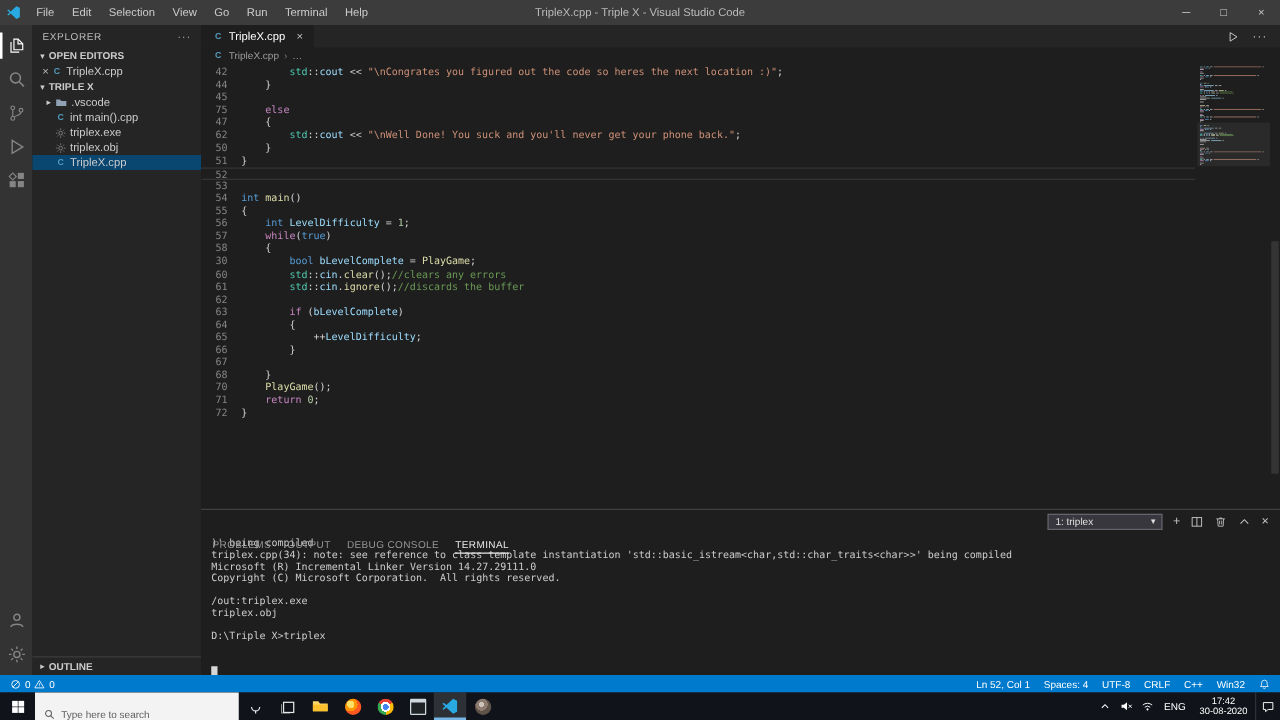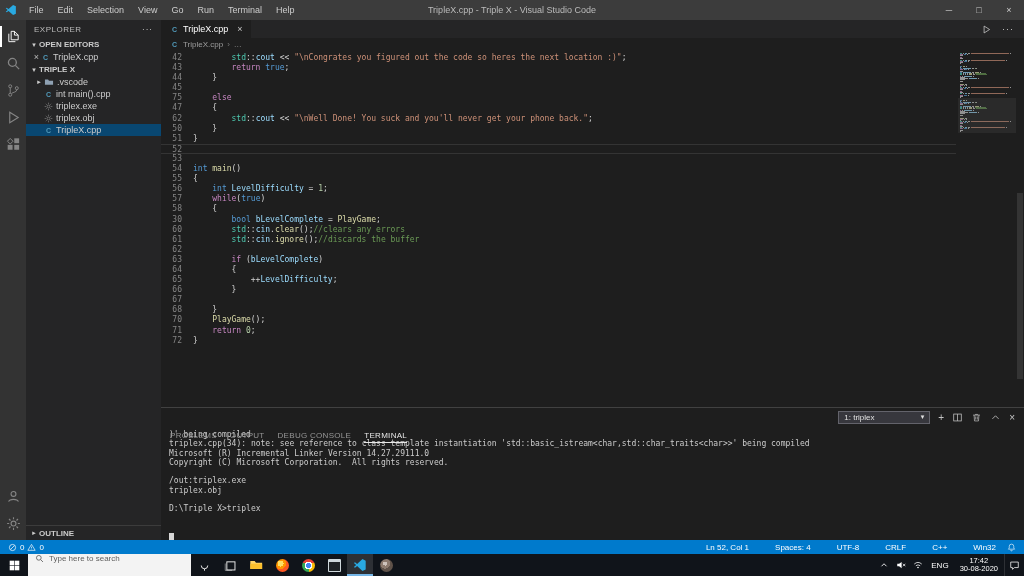--- a/index.html
+++ b/index.html
@@ -85,28 +85,28 @@
   .pc-icon svg{width:11px;height:11px;}
   .terminal{flex:1;padding:4px 0 0 8px;font-family:"DejaVu Sans Mono",monospace;font-size:8px;color:#cccccc;overflow:hidden;}
   .term-line{height:9.3px;line-height:9.3px;white-space:pre;}
   .term-cursor{display:inline-block;width:4.5px;height:8px;background:#d7d7d7;margin-top:1px;}
 
   
   .statusbar{position:absolute;left:0;right:0;bottom:22px;height:14px;background:#007acc;color:#ffffff;display:flex;align-items:center;font-size:8px;padding:0 8px;}
   .sb-left{display:flex;align-items:center;gap:3px;}
   .st-group{display:flex;align-items:center;gap:3px;}
   .status-icon svg{width:9px;height:9px;}
-  .sb-right{margin-left:auto;display:flex;gap:26px;}
+  .sb-right{margin-left:auto;display:flex;gap:11px;}
   .bell{margin-left:11px;}
 
   
   .taskbar{position:absolute;left:0;right:0;bottom:0;height:22px;background:#10141a;display:flex;align-items:center;color:#ffffff;}
   .tb-start{width:28px;height:22px;display:flex;align-items:center;justify-content:center;}
   .tb-start svg{width:11px;height:11px;}
-  .tb-search{width:163px;height:22px;background:#f3f3f3;display:flex;align-items:flex-start;gap:5px;padding:0 7px;color:#5f5f5f;font-size:8px;white-space:nowrap;}
+  .tb-search{width:163px;height:22px;background:#f3f3f3;display:flex;align-items:flex-end;gap:5px;padding:0 7px;color:#5f5f5f;font-size:8px;white-space:nowrap;}
   .tbs-icon svg{width:9px;height:9px;}
   .tb-icon{width:26px;height:22px;display:flex;align-items:center;justify-content:center;color:#e8e8e8;}
   .tb-icon svg{width:13px;height:13px;}
   .tb-icon.active{background:rgba(255,255,255,.12);box-shadow:inset 0 -2px 0 #75b6e7;}
   .tb-apps{display:flex;}
   .tb-app-icon{display:flex;align-items:center;justify-content:center;}
   .tb-app-icon svg{width:14px;height:14px;}
   .icon-chrome{width:13px;height:13px;border-radius:50%;background:radial-gradient(circle,#4285f4 0 2.4px,#ffffff 2.4px 3.9px,rgba(0,0,0,0) 3.9px),conic-gradient(from -60deg,#ea4335 0 120deg,#fbbc05 120deg 240deg,#34a853 240deg 360deg);}
   .icon-firefox{width:13px;height:13px;border-radius:50%;background:radial-gradient(circle at 35% 35%,#ffe066 0 3px,#ff9500 3px 5.5px,#ff5722 5.5px 100%);}
   .icon-termapp{width:13px;height:13px;background:#1f2326;border:1px solid #cfd8dc;border-top:3px solid #cfd8dc;border-radius:1px;}
@@ -304,24 +304,20 @@
         <span class="fi-cpp">C</span>
         <span class="bc-item">TripleX.cpp</span>
         <span class="bc-sep">›</span>
         <span class="bc-item">…</span>
       </div>
       <div class="code-wrap">
         <div class="code">
             <div class="code-line">
               <span class="ln">42</span>
               <span class="lc"><span class="tk-pl">        </span><span class="tk-ns">std</span><span class="tk-pl">::</span><span class="tk-va">cout</span><span class="tk-pl"> &lt;&lt; </span><span class="tk-st">"\nCongrates you figured out the code so heres the next location :)"</span><span class="tk-pl">;</span></span>
-            </div>
-            <div class="code-line">
-              <span class="ln">43</span>
-              <span class="lc"><span class="tk-pl">        </span><span class="tk-kw">return</span><span class="tk-pl"> </span><span class="tk-ty">true</span><span class="tk-pl">;</span></span>
             </div>
             <div class="code-line">
               <span class="ln">44</span>
               <span class="lc"><span class="tk-pl">    }</span></span>
             </div>
             <div class="code-line">
               <span class="ln">45</span>
               <span class="lc"></span>
             </div>
             <div class="code-line">

